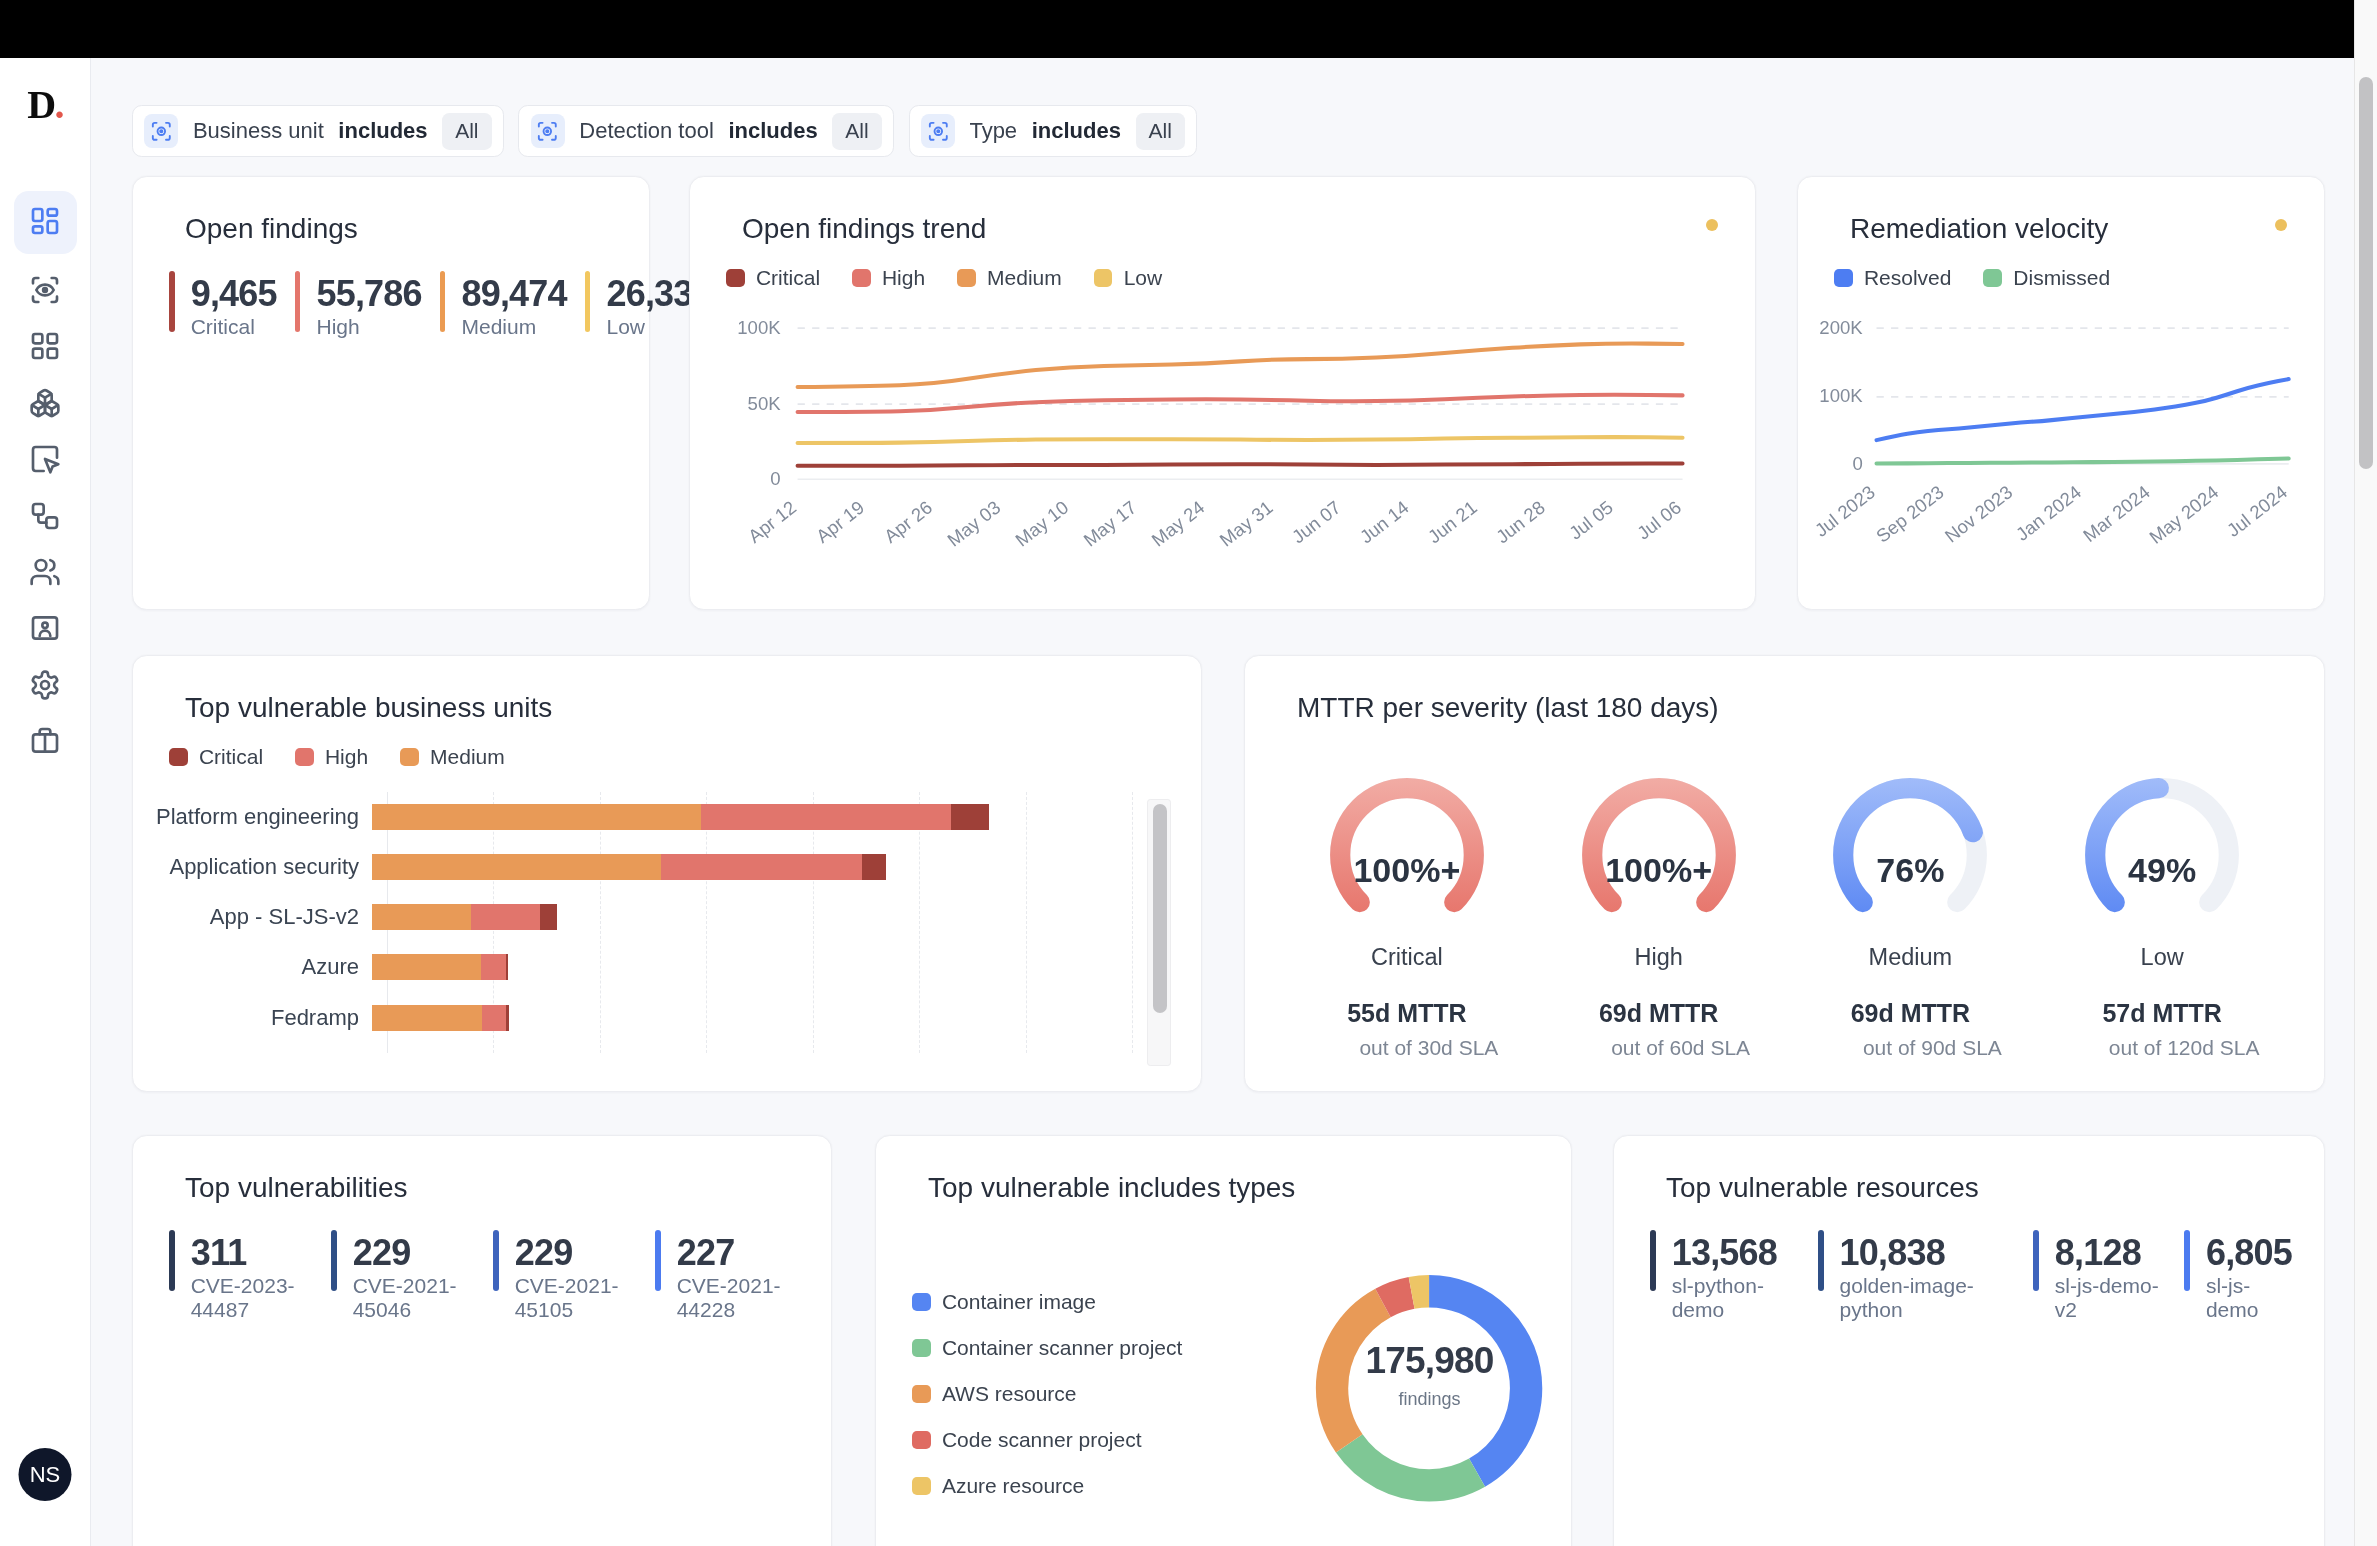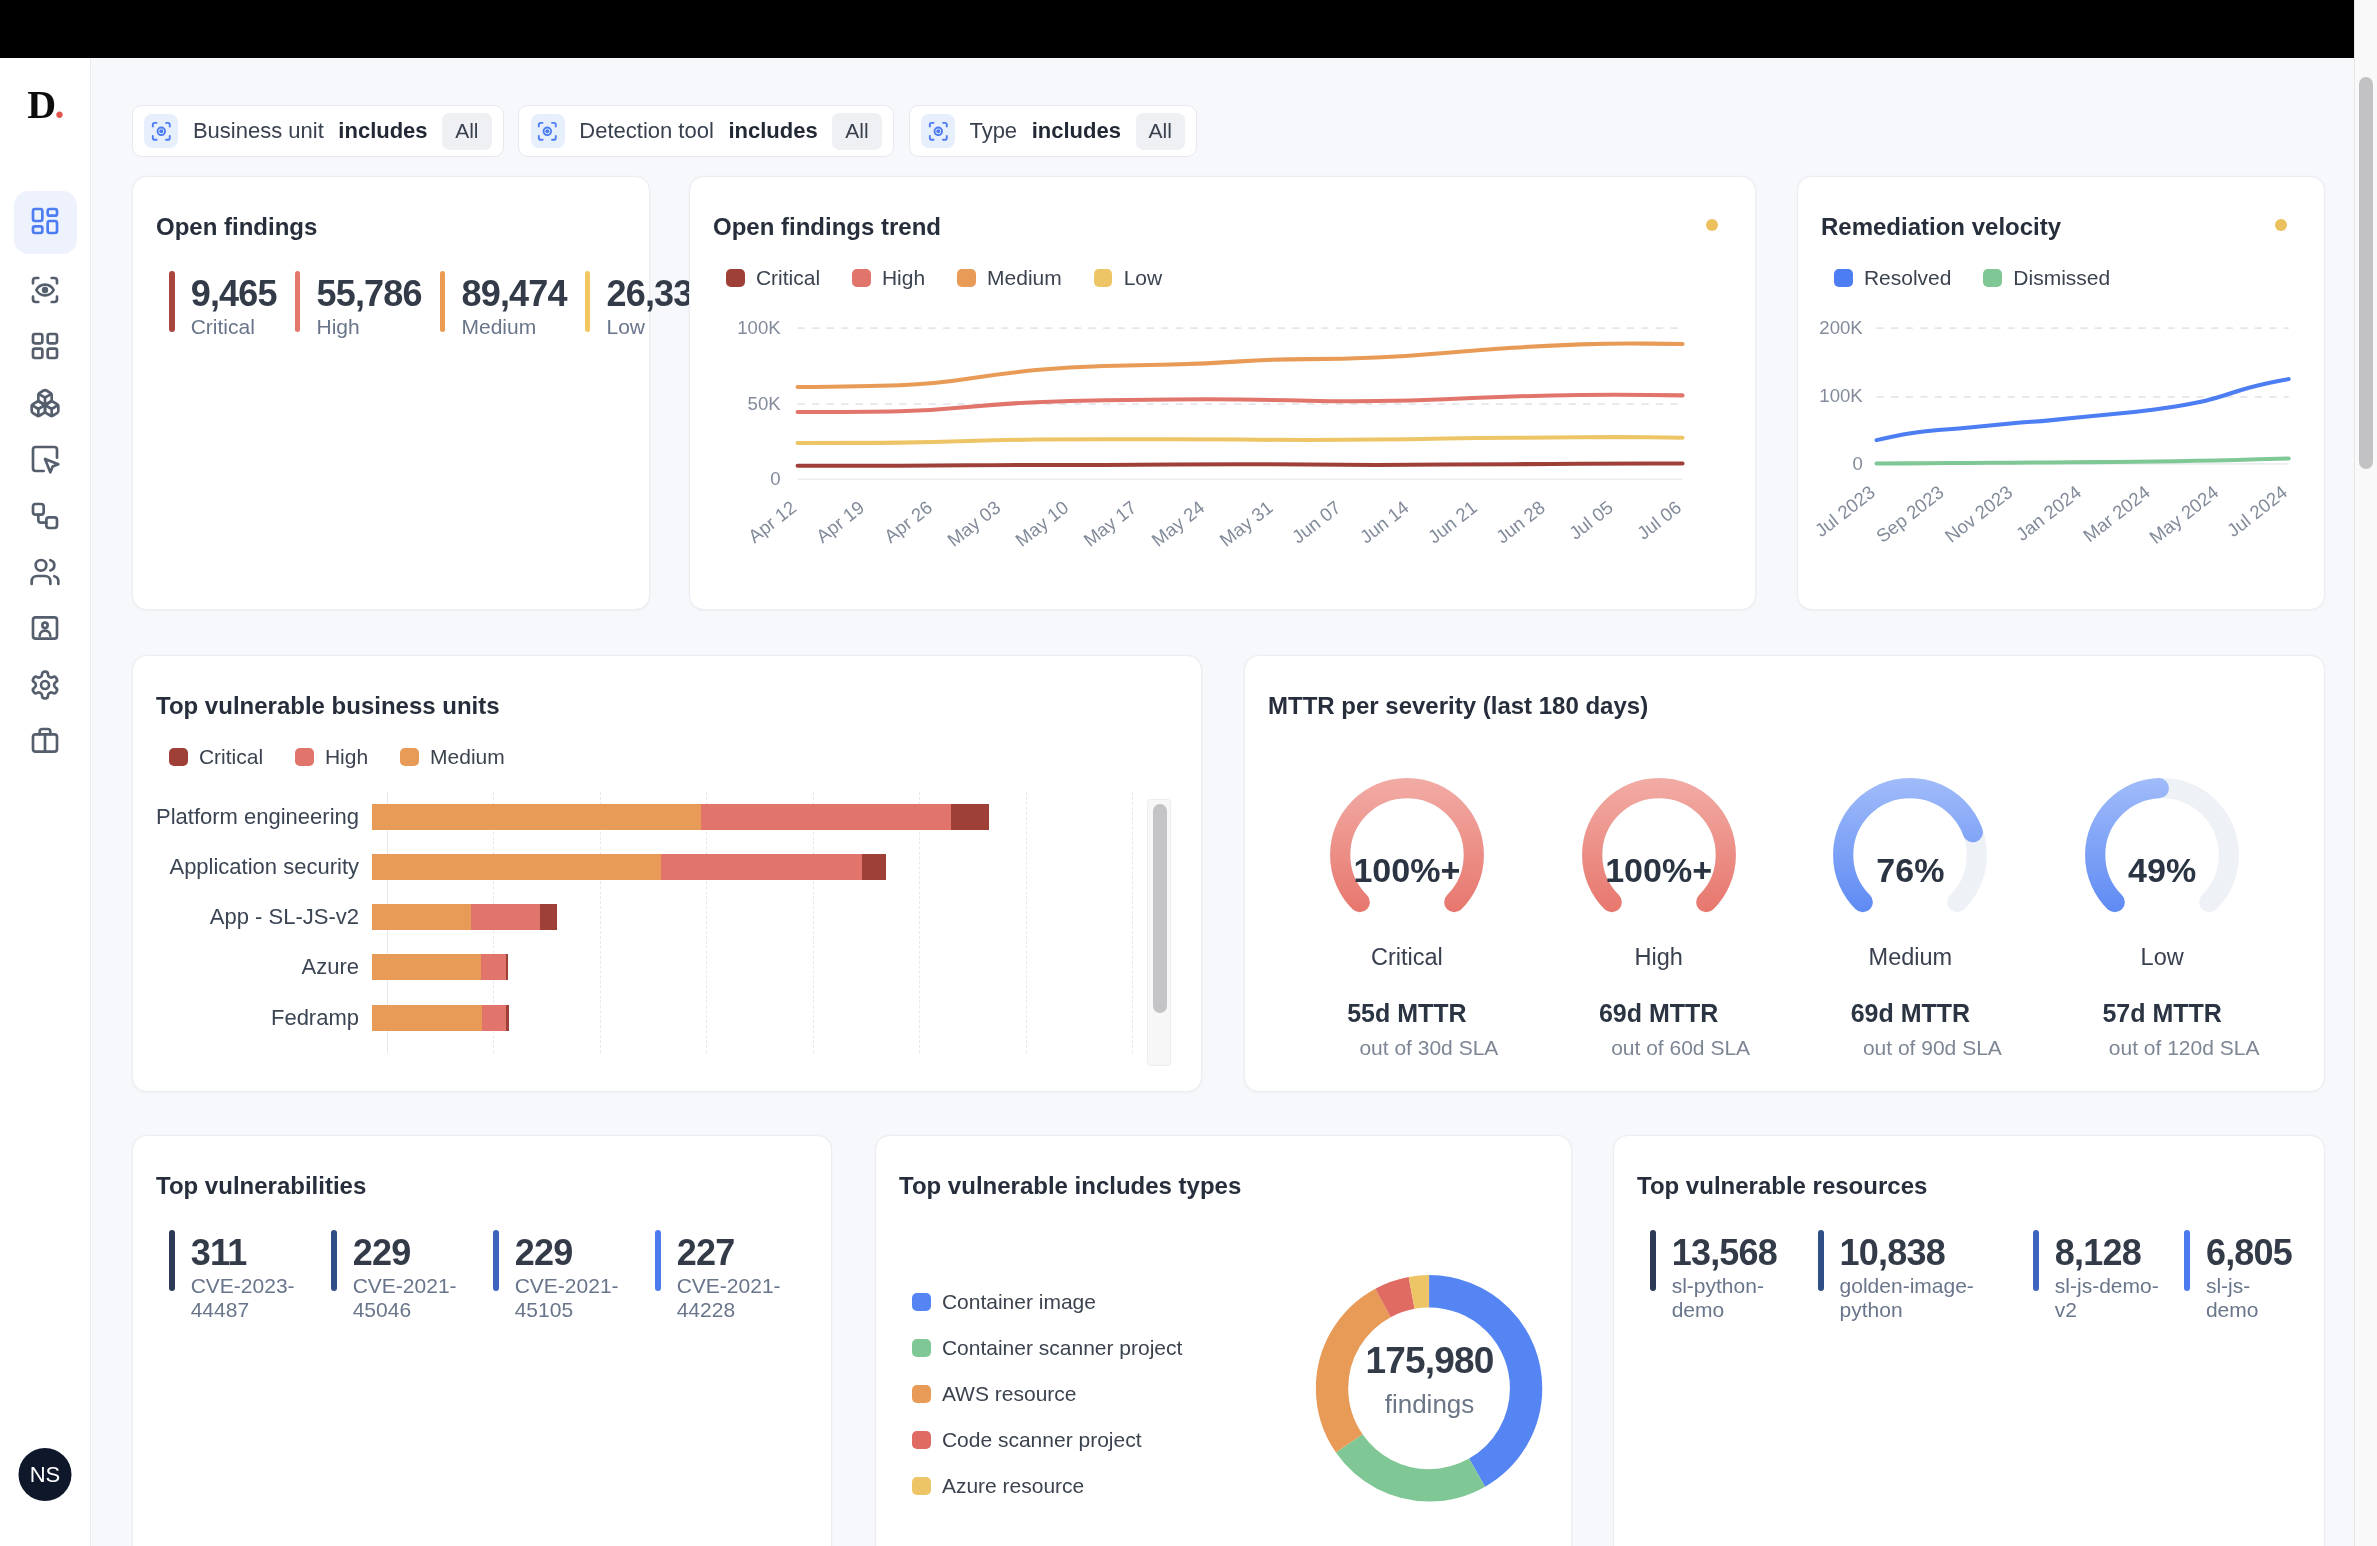--- a/index.html
+++ b/index.html
@@ -26,21 +26,21 @@
 
   .filters { position:absolute; left:41px; top:47px; display:flex; gap:14.6px; }
   .chip { display:flex; align-items:center; gap:14.6px; background:#fff; border:0.8px solid #e7e9ee; border-radius:9.7px; padding:8px 11.3px; height:52px; cursor:pointer; }
   .chip-icon { width:34px; height:34px; border-radius:8px; background:#e7eefc; display:flex; align-items:center; justify-content:center; color:#4d7df2; }
   .chip-icon svg { width:22.6px; height:22.6px; }
   .chip-field { font-size:22px; color:#39414e; }
   .chip-op { font-size:22px; font-weight:700; color:#222935; }
   .chip-val { background:#eef0f4; border-radius:7.3px; padding:6.5px 13px; font-size:21px; color:#39414e; }
 
   .card { position:absolute; background:#fff; border:0.8px solid #ecedf1; border-radius:14.6px; box-shadow:0 0.8px 2.4px rgba(25,35,60,.04); }
-  .card-title { position:absolute; left:23px; top:36px; font-size:24px; font-weight:700; color:#272e3b; }
+  .card-title { position:absolute; left:52px; top:36px; font-size:28px; font-weight:400; color:#272e3b; }
   .status-dot { position:absolute; right:37px; top:42px; width:12px; height:12px; border-radius:50%; background:#ecc05e; }
 
   
   .stats { position:absolute; left:36px; top:94px; right:32px; display:flex; flex-direction:row; gap:18px; }
   .stat { display:flex; align-items:stretch; gap:16px; height:61px; }
   .stat-bar { width:5.7px; border-radius:3.2px; flex:none; }
   .stat-text { display:flex; flex-direction:column; justify-content:space-between; padding:1.6px 0; }
   .stat-value { font-size:36px; font-weight:700; color:#333b49; letter-spacing:-0.8px; }
   .stat-label { font-size:21px; color:#69758a; }
 
@@ -68,21 +68,21 @@
   .gauge { flex:1; display:flex; flex-direction:column; align-items:center; position:relative; }
   .gauge-wrap { position:relative; width:202px; height:148px; }
   .gauge-pct { position:absolute; left:0; right:0; top:74px; text-align:center; font-size:34px; font-weight:700; color:#2b3442; }
   .gauge-sev { margin-top:19.4px; font-size:23.5px; color:#39414e; }
   .gauge-mttr { margin-top:27.5px; font-size:25px; font-weight:700; color:#2b3442; }
   .gauge-sla { margin-top:8px; font-size:21px; color:#7d8694;margin-left:44px; }
 
   
   .donut-center { position:absolute; left:432px; top:204px; width:243px; text-align:center; }
   .donut-value { font-size:37px; font-weight:700; color:#333b49; letter-spacing:-0.8px; }
-  .donut-label { font-size:26px; color:#6b7686; margin-top:6.5px; }
+  .donut-label { font-size:18px; color:#6b7686; margin-top:6.5px; }
   .donut-legend { position:absolute; left:36px; top:154px; display:flex; flex-direction:column; gap:22px; }
 </style>
 </head>
 <body>
 
 <div class="topbar"></div>
 
 <div class="pagebar">
   <div class="thumb"></div>
 </div>

